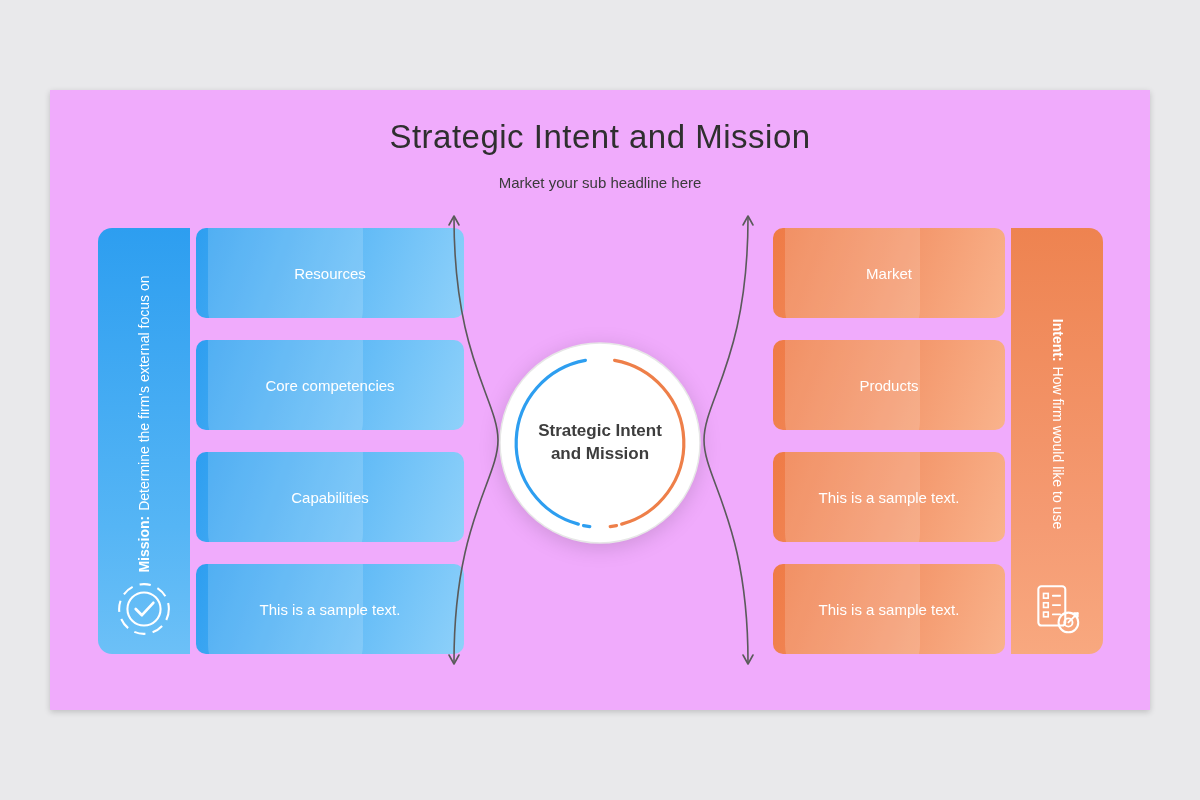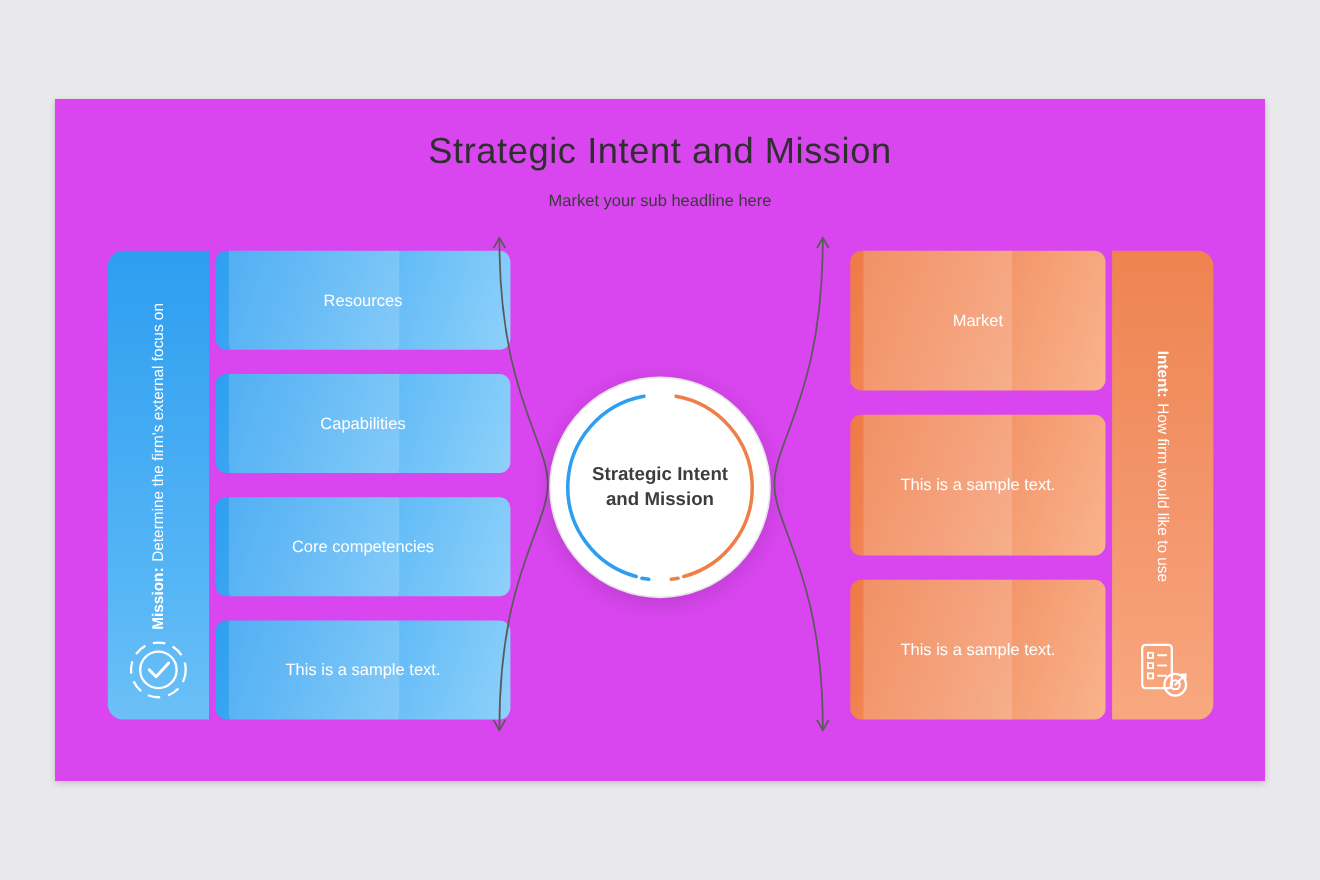--- a/index.html
+++ b/index.html
@@ -1,19 +1,19 @@
 <!DOCTYPE html>
 <html><head>
 <meta charset="utf-8">
 <style>
   * { margin:0; padding:0; box-sizing:border-box; }
   body { font-family:"Liberation Sans", sans-serif; }
 
   .stage { position:relative; width:1200px; height:800px; background:#e9e9eb; overflow:hidden; }
-  .slide { position:absolute; left:50px; top:90px; width:1100px; height:620px; background:#d946ef;
+  .slide { position:absolute; left:50px; top:90px; width:1100px; height:620px; background:#f0abfc;
            box-shadow:0 2px 6px rgba(0,0,0,0.18); }
 
   .title { position:absolute; top:28px; left:0; right:0; text-align:center;
            font-size:33px; font-weight:500; color:#2f2f2f; letter-spacing:0.5px; }
   .subtitle { position:absolute; top:84px; left:0; right:0; text-align:center;
               font-size:15px; color:#3a3a3a; }
 
   
   .group { position:absolute; top:138px; width:366px; height:426px; }
   .group.left  { left:48px; }
@@ -84,24 +84,24 @@
             <circle cx="28" cy="28" r="16" stroke="#fff" stroke-width="2"></circle>
             <path d="M20 28 l6 6 l11 -12" stroke="#fff" stroke-width="2.6" stroke-linecap="round" stroke-linejoin="round"></path>
           </svg>
         </div>
       </div>
       <div class="boxcol">
         <div class="box blue">
             <span>Resources</span>
           </div>
         <div class="box blue">
-            <span>Capabilities</span>
+            <span>Core competencies</span>
           </div>
         <div class="box blue">
-            <span>Core competencies</span>
+            <span>Capabilities</span>
           </div>
         <div class="box blue">
             <span>This is a sample text.</span>
           </div>
       </div>
     </div>
 
     <div class="brace left">
       <svg viewBox="0 0 66 464" fill="none">
         <path d="M14 10 C 14 150, 58 192, 58 232 C 58 272, 14 314, 14 454" stroke="#5a5a5a" stroke-width="1.6"></path>
@@ -128,20 +128,23 @@
         <path d="M47 447 L52 456 L57 447" stroke="#5a5a5a" stroke-width="1.6" stroke-linecap="round" stroke-linejoin="round"></path>
       </svg>
     </div>
 
     <div class="group right">
       <div class="boxcol">
         <div class="box orange">
             <span>Market</span>
           </div>
         <div class="box orange">
+            <span>Products</span>
+          </div>
+        <div class="box orange">
             <span>This is a sample text.</span>
           </div>
         <div class="box orange">
             <span>This is a sample text.</span>
           </div>
       </div>
       <div class="sidebar orange">
         <div class="vtext rot-right">
           <span class="vb">Intent:</span><span class="vt">How firm would like to use</span>
         </div>

